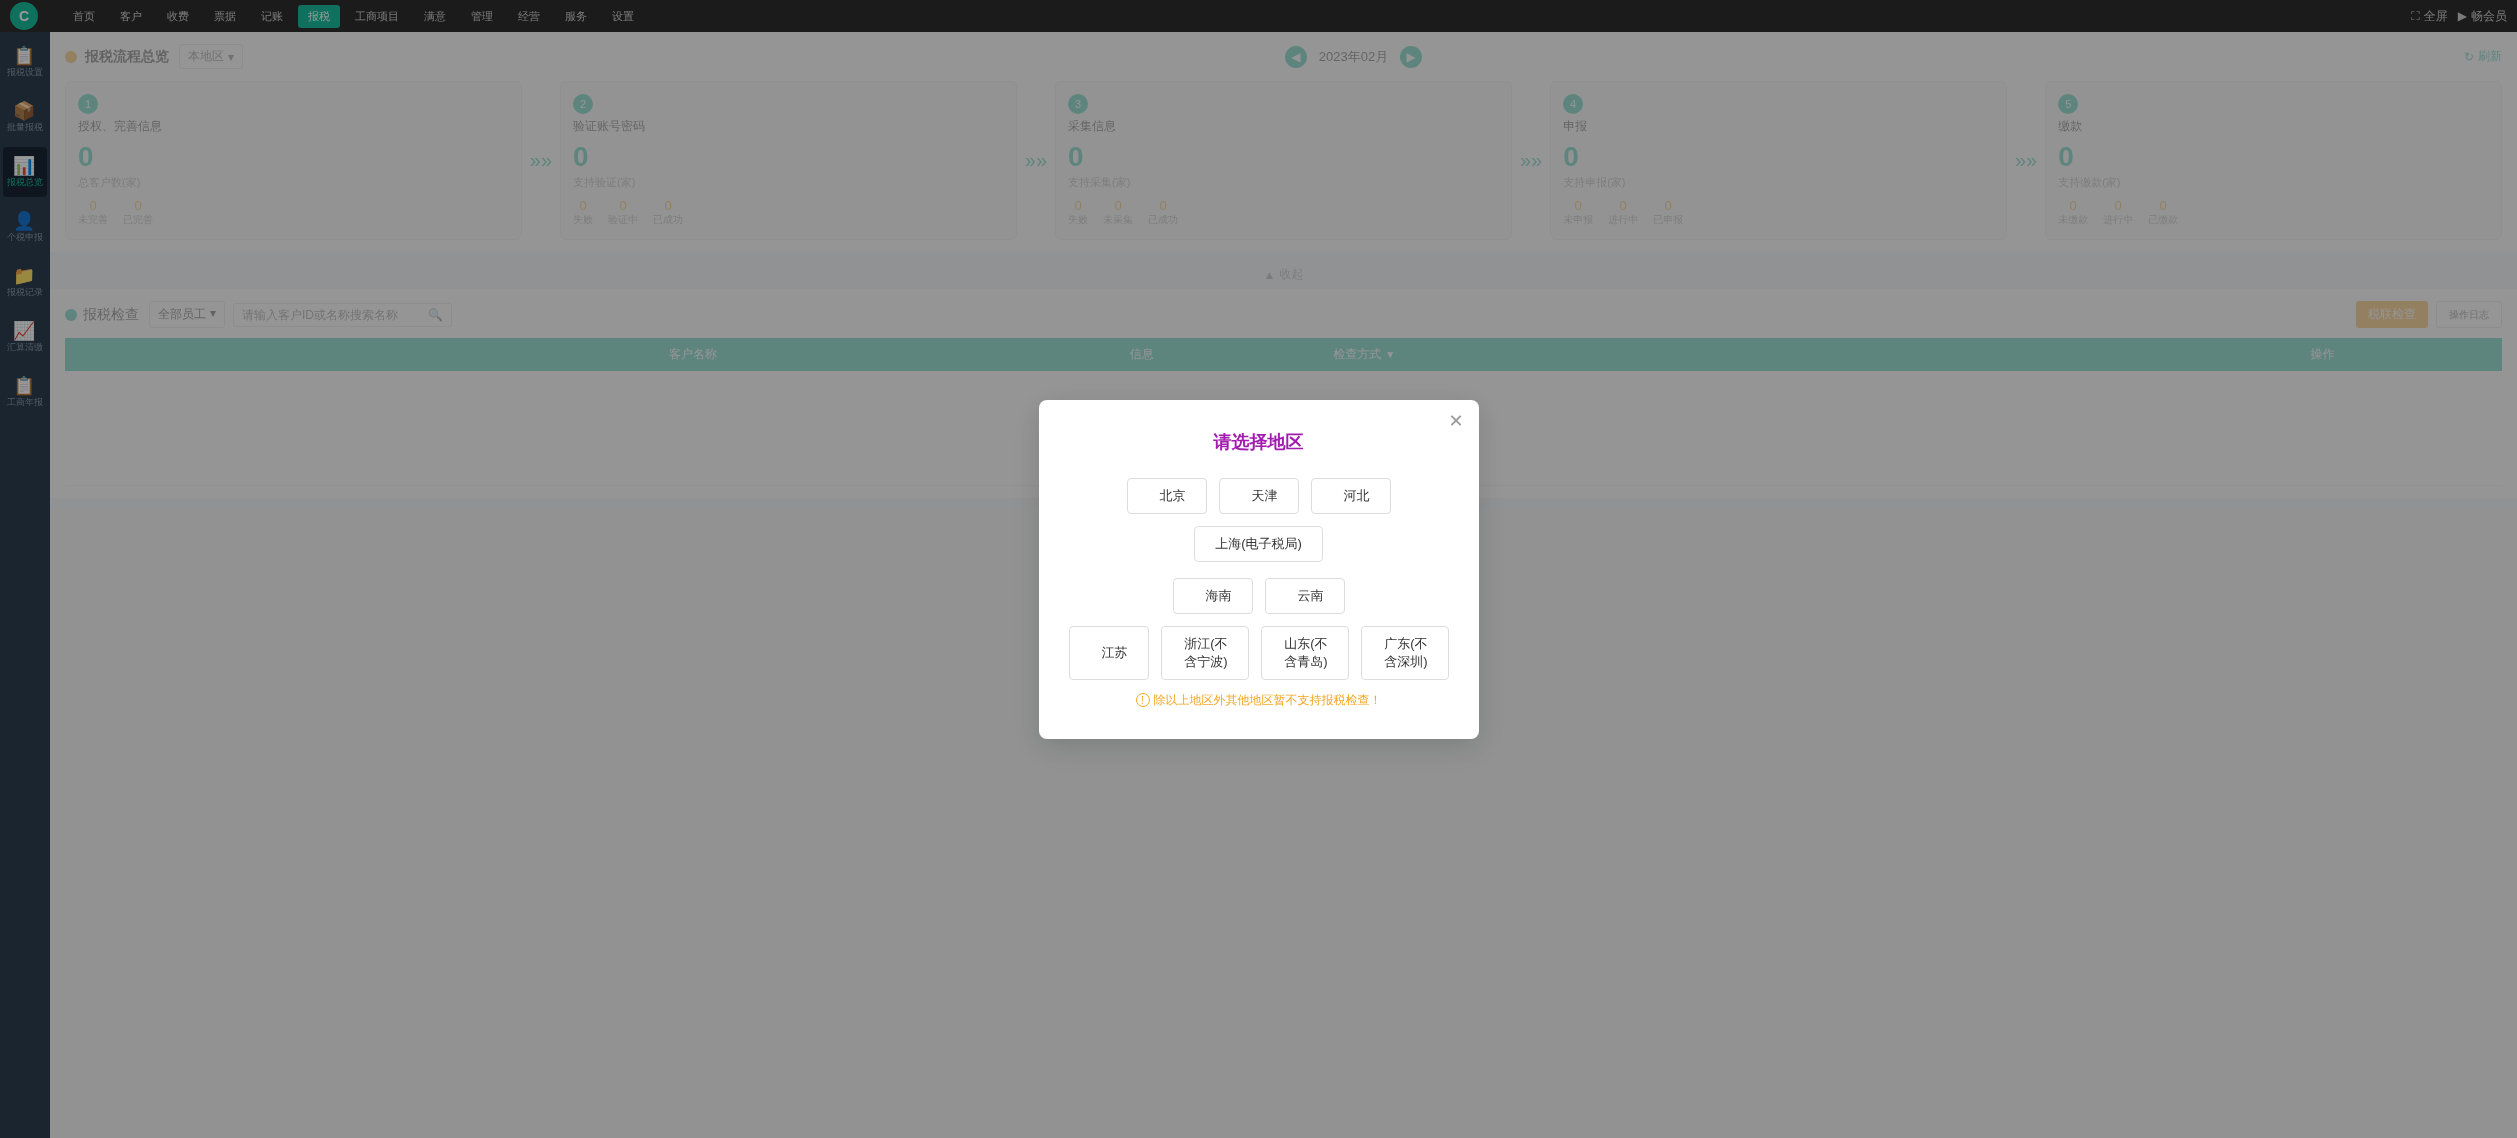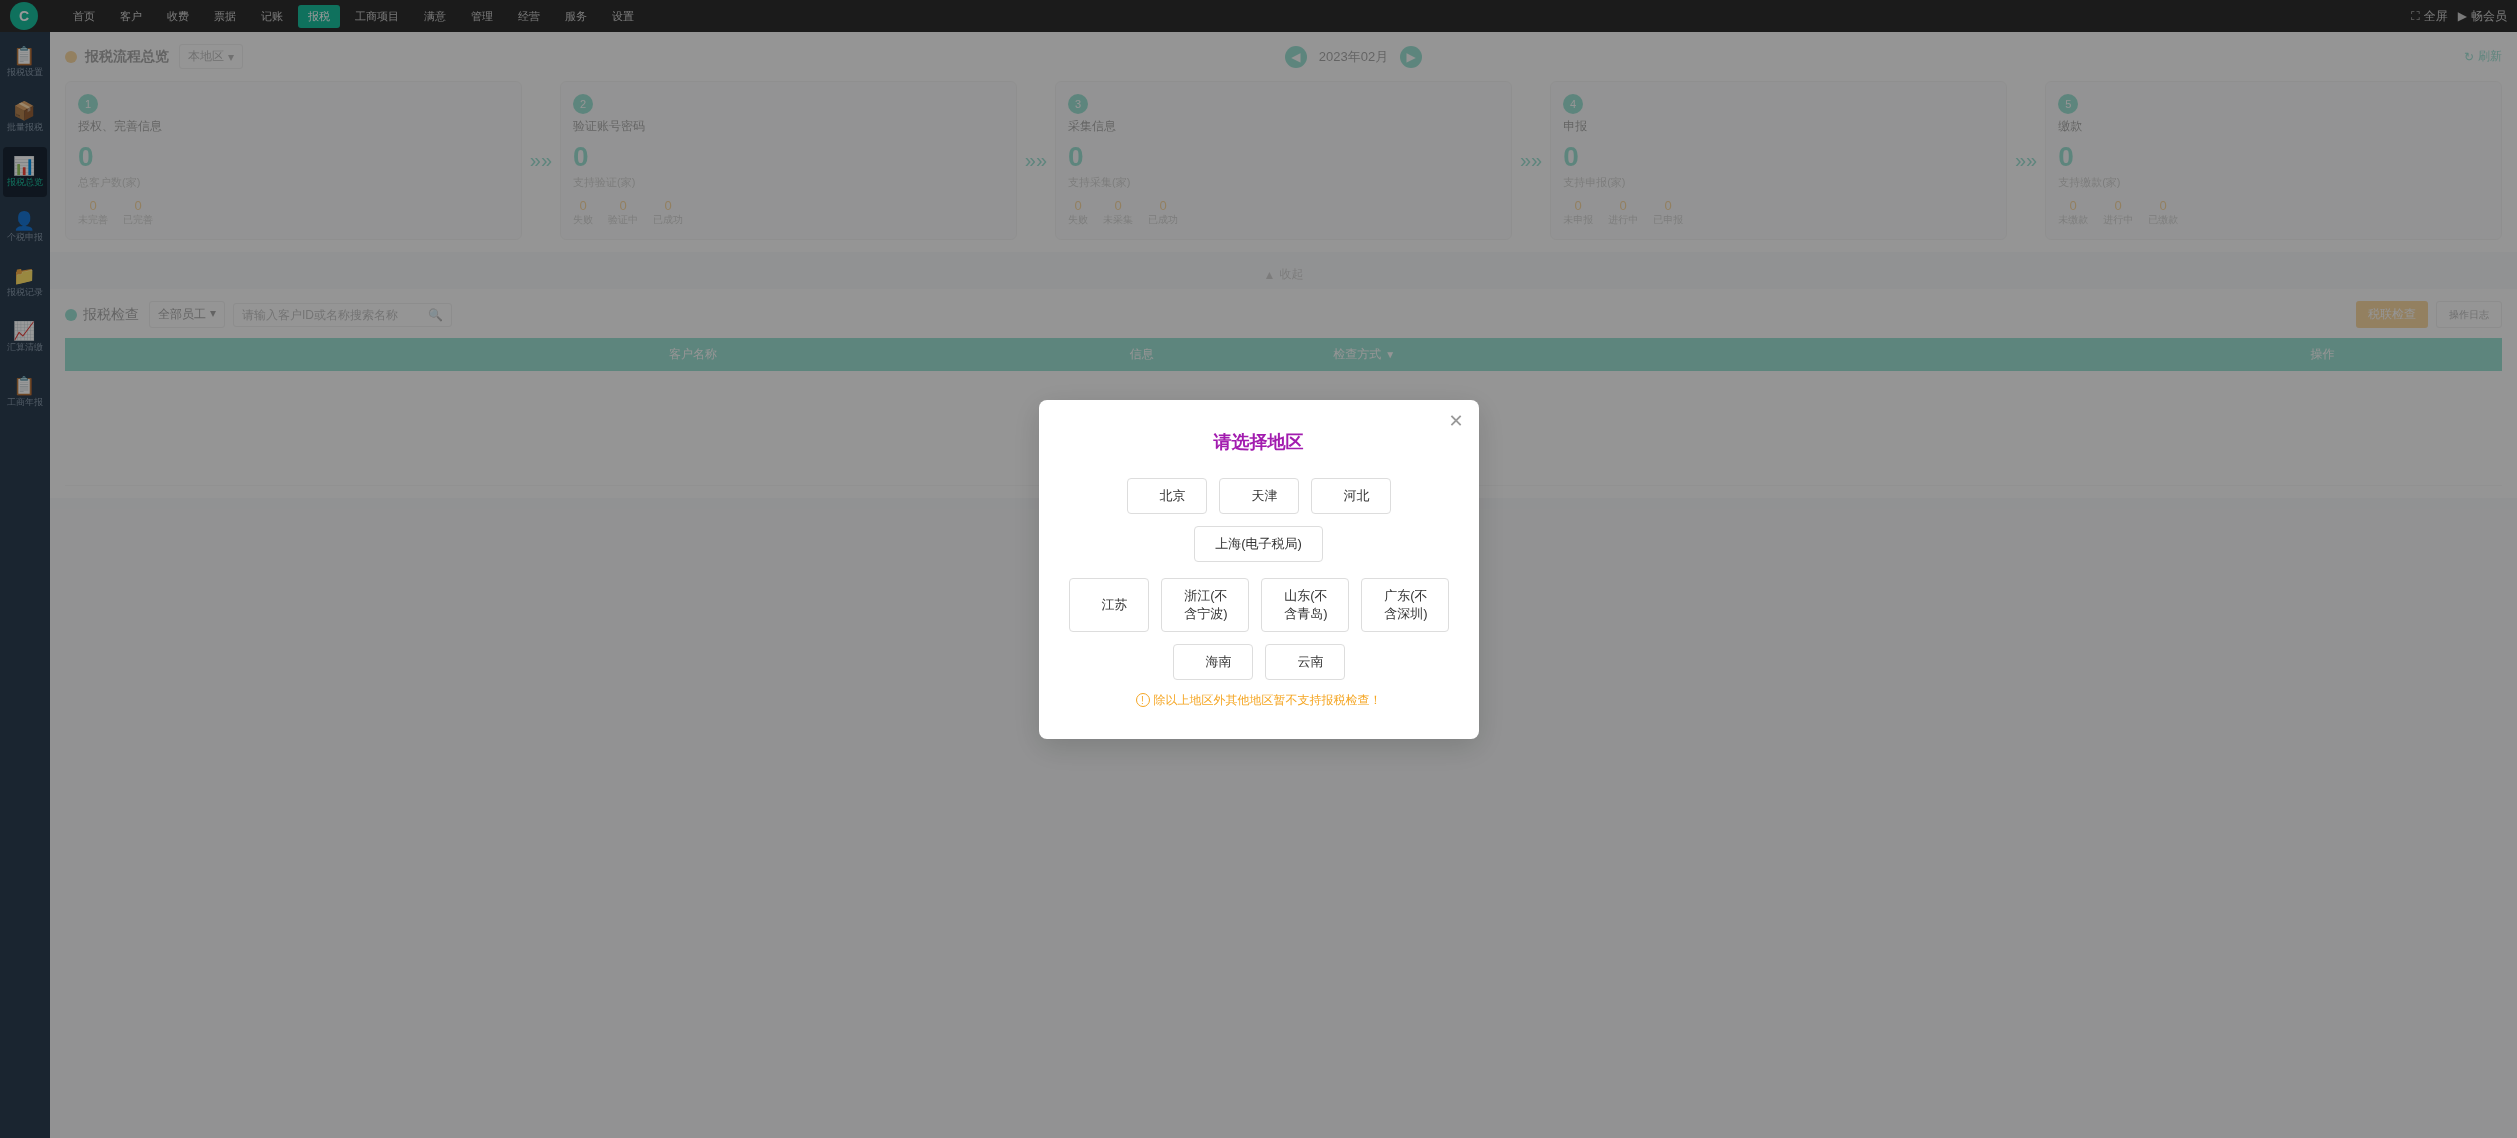--- a/index.html
+++ b/index.html
@@ -703,28 +703,28 @@
     <div class="modal-close">✕</div>
     <div class="modal-title">请选择地区</div>
 
     <div class="region-grid">
     <button class="region-btn">北京</button>
         <button class="region-btn">天津</button>
         <button class="region-btn">河北</button>
         <button class="region-btn">上海(电子税局)</button>
       </div>
     <div class="region-row" style="margin-bottom:12px;">
+    <button class="region-btn">海南</button>
+        <button class="region-btn">云南</button>
+      </div>
+    <div class="region-row" style="margin-bottom:12px;">
     <button class="region-btn">江苏</button>
         <button class="region-btn">浙江(不含宁波)</button>
         <button class="region-btn">山东(不含青岛)</button>
         <button class="region-btn">广东(不含深圳)</button>
       </div>
-    <div class="region-row" style="margin-bottom:12px;">
-    <button class="region-btn">海南</button>
-        <button class="region-btn">云南</button>
-      </div>
 
     <div class="warning-text">
       <span class="warning-icon">!</span>
       <span>除以上地区外其他地区暂不支持报税检查！</span>
     </div>
   </div>
 </div>
 
 </body></html>

